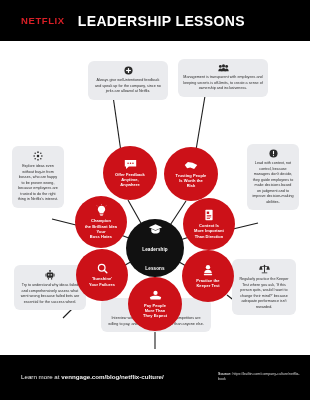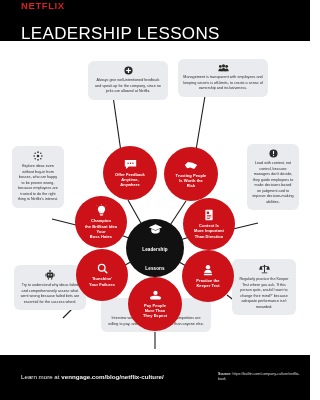--- a/index.html
+++ b/index.html
@@ -7,28 +7,28 @@
     width:310px; height:400px; overflow:hidden;
     background:#ffffff;
     font-family:"Liberation Sans", sans-serif;
   }
   .page { position:relative; width:310px; height:400px; background:#fff; }
 
   
   .header {
     position:absolute; left:0; top:0; width:310px; height:41px;
     background:#000000;
-    display:flex; align-items:flex-start; padding-left:21px; gap:13px;flex-direction:column;
+    display:flex; align-items:center; padding-left:21px; gap:13px;
   }
   .brand {
     color:#d81f26; font-size:9.5px; font-weight:bold;
     letter-spacing:0.6px;
   }
   .title {
-    color:#ffffff; font-size:17px; font-weight:normal;
+    color:#ffffff; font-size:14px; font-weight:bold;
     letter-spacing:0.35px;
   }
 
   
   .canvas { position:absolute; left:0; top:41px; width:310px; height:314px; }
   .lines { position:absolute; left:0; top:0; width:310px; height:314px; }
 
   
   .hub {
     position:absolute; width:58px; height:58px; border-radius:50%;

